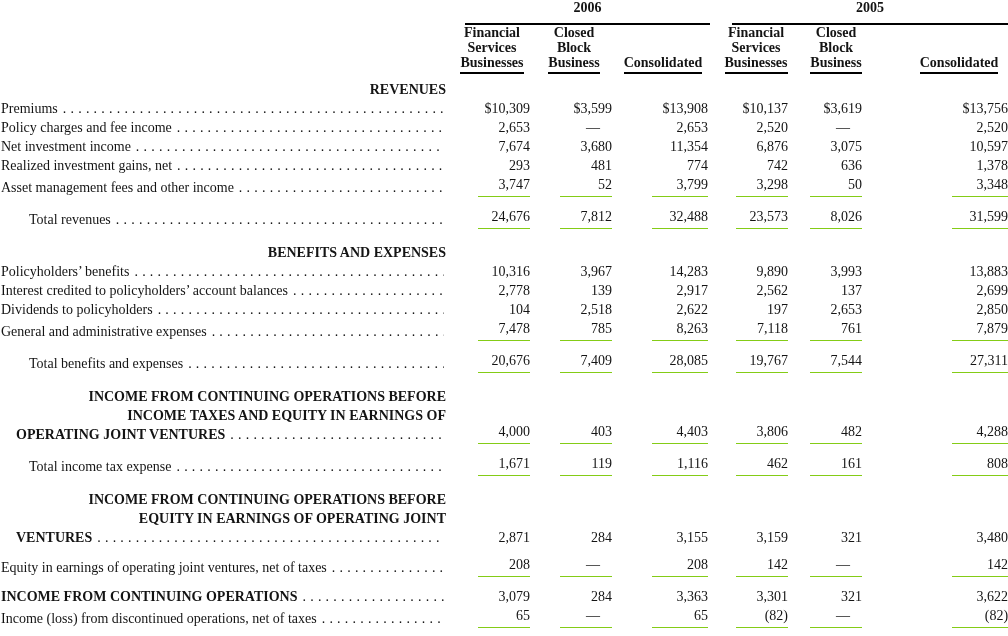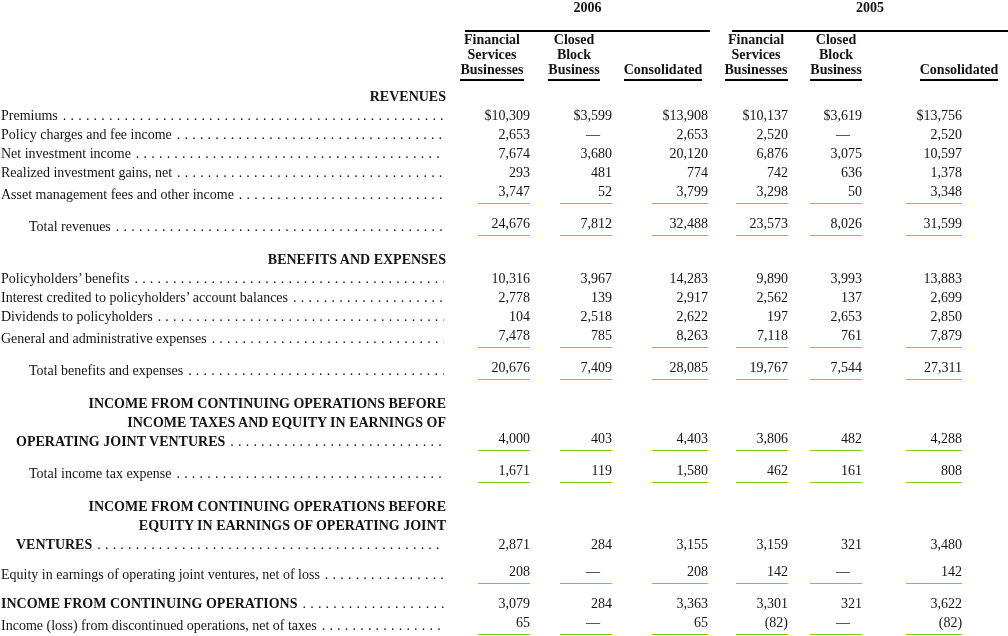--- a/index.html
+++ b/index.html
@@ -9,21 +9,21 @@
     font-family:"Liberation Serif", serif;
     font-size:14px; line-height:19px; color:#141414;
   }
   table { border-collapse:collapse; width:1008px; table-layout:fixed; }
   td { padding:0; vertical-align:bottom; font-size:14px; }
 
   
   tr.year-row td { vertical-align:bottom; }
   .yg-rule {
     border-bottom:2px solid #000; text-align:center;
-    font-weight:bold; padding-bottom:14px; line-height:16px;
+    font-weight:bold; padding-bottom:7px; line-height:16px;
   }
   .yg0 .yg-rule { margin-left:13px; }
   .yg1 .yg-rule { margin-left:22px; }
 
   tr.colhead-row td { text-align:center; vertical-align:bottom; }
   .ch-box {
     display:inline-block; border-bottom:2px solid #000;
     padding-bottom:2px; font-weight:bold; text-align:center;
   }
   .ch-line { display:block; line-height:15px; white-space:nowrap; }
@@ -46,21 +46,21 @@
   .lbl-line { display:block; white-space:nowrap; }
   .lbl-cont { padding-left:15px; }
   .lblflex.lbl-cont { padding-left:15px; }
 
   td.num { text-align:right; }
   td.c0 { padding-right:2px;margin-top:12px; }
   td.c1 { padding-right:4px; }
   td.c2 { padding-right:2px; }
   td.c3 { padding-right:2px; }
   td.c4 { padding-right:4px; }
-  td.c5 { padding-right:46px; }
+  td.c5 { }
 
   .box { display:inline-block; min-width:52px; text-align:right; }
   td.c2 .box, td.c5 .box { min-width:56px; }
   .box.rule { border-bottom:1px solid #84cc16; padding-bottom:2px; }
   .box.dash { padding-right:12px; }
 
   tr.sp-sm td { padding-top:6px; }
   tr.sp-md td { padding-top:8px; }
   tr.sp-lg td { padding-top:12px; }
   tr.ruled td { padding-bottom:2px; }
@@ -138,21 +138,21 @@
       </tr>
       <tr>
         <td class="lbl">
           <div class="lblflex">
             <span class="txt">Net investment income</span>
             <span class="leader"></span>
           </div>
         </td>
         <td class="num c0"><span class="box">7,674</span></td>
         <td class="num c1"><span class="box">3,680</span></td>
-        <td class="num c2"><span class="box">20,120</span></td>
+        <td class="num c2"><span class="box">11,354</span></td>
         <td class="num c3"><span class="box">6,876</span></td>
         <td class="num c4"><span class="box">3,075</span></td>
         <td class="num c5"><span class="box">10,597</span></td>
       </tr>
       <tr>
         <td class="lbl">
           <div class="lblflex">
             <span class="txt">Realized investment gains, net</span>
             <span class="leader"></span>
           </div>
@@ -289,21 +289,21 @@
       </tr>
       <tr class="sp-md ruled">
         <td class="lbl indent">
           <div class="lblflex">
             <span class="txt">Total income tax expense</span>
             <span class="leader"></span>
           </div>
         </td>
         <td class="num c0"><span class="box rule">1,671</span></td>
         <td class="num c1"><span class="box rule">119</span></td>
-        <td class="num c2"><span class="box rule">1,580</span></td>
+        <td class="num c2"><span class="box rule">1,116</span></td>
         <td class="num c3"><span class="box rule">462</span></td>
         <td class="num c4"><span class="box rule">161</span></td>
         <td class="num c5"><span class="box rule">808</span></td>
       </tr>
       <tr class="sp-lg">
         <td class="lbl bold">
           <div class="lbl-line">INCOME FROM CONTINUING OPERATIONS BEFORE</div>
           <div class="lbl-line lbl-cont">EQUITY IN EARNINGS OF OPERATING JOINT</div>
           <div class="lblflex lbl-cont">
             <span class="txt">VENTURES</span>
@@ -313,21 +313,21 @@
         <td class="num c0"><span class="box">2,871</span></td>
         <td class="num c1"><span class="box">284</span></td>
         <td class="num c2"><span class="box">3,155</span></td>
         <td class="num c3"><span class="box">3,159</span></td>
         <td class="num c4"><span class="box">321</span></td>
         <td class="num c5"><span class="box">3,480</span></td>
       </tr>
       <tr class="sp-md ruled">
         <td class="lbl">
           <div class="lblflex">
-            <span class="txt">Equity in earnings of operating joint ventures, net of loss</span>
+            <span class="txt">Equity in earnings of operating joint ventures, net of taxes</span>
             <span class="leader"></span>
           </div>
         </td>
         <td class="num c0"><span class="box rule">208</span></td>
         <td class="num c1"><span class="box rule dash">—</span></td>
         <td class="num c2"><span class="box rule">208</span></td>
         <td class="num c3"><span class="box rule">142</span></td>
         <td class="num c4"><span class="box rule dash">—</span></td>
         <td class="num c5"><span class="box rule">142</span></td>
       </tr>

